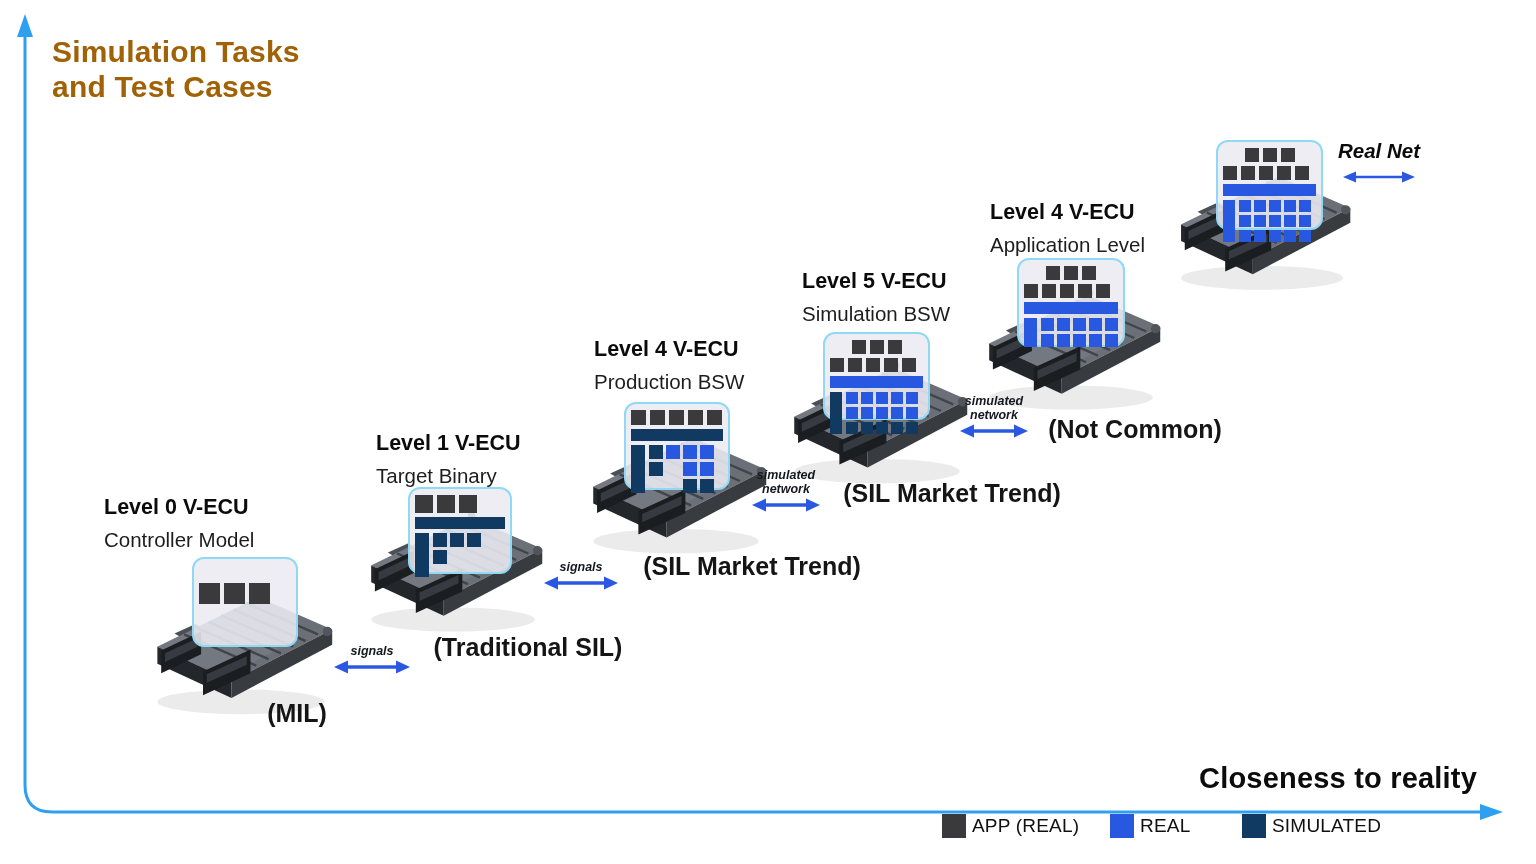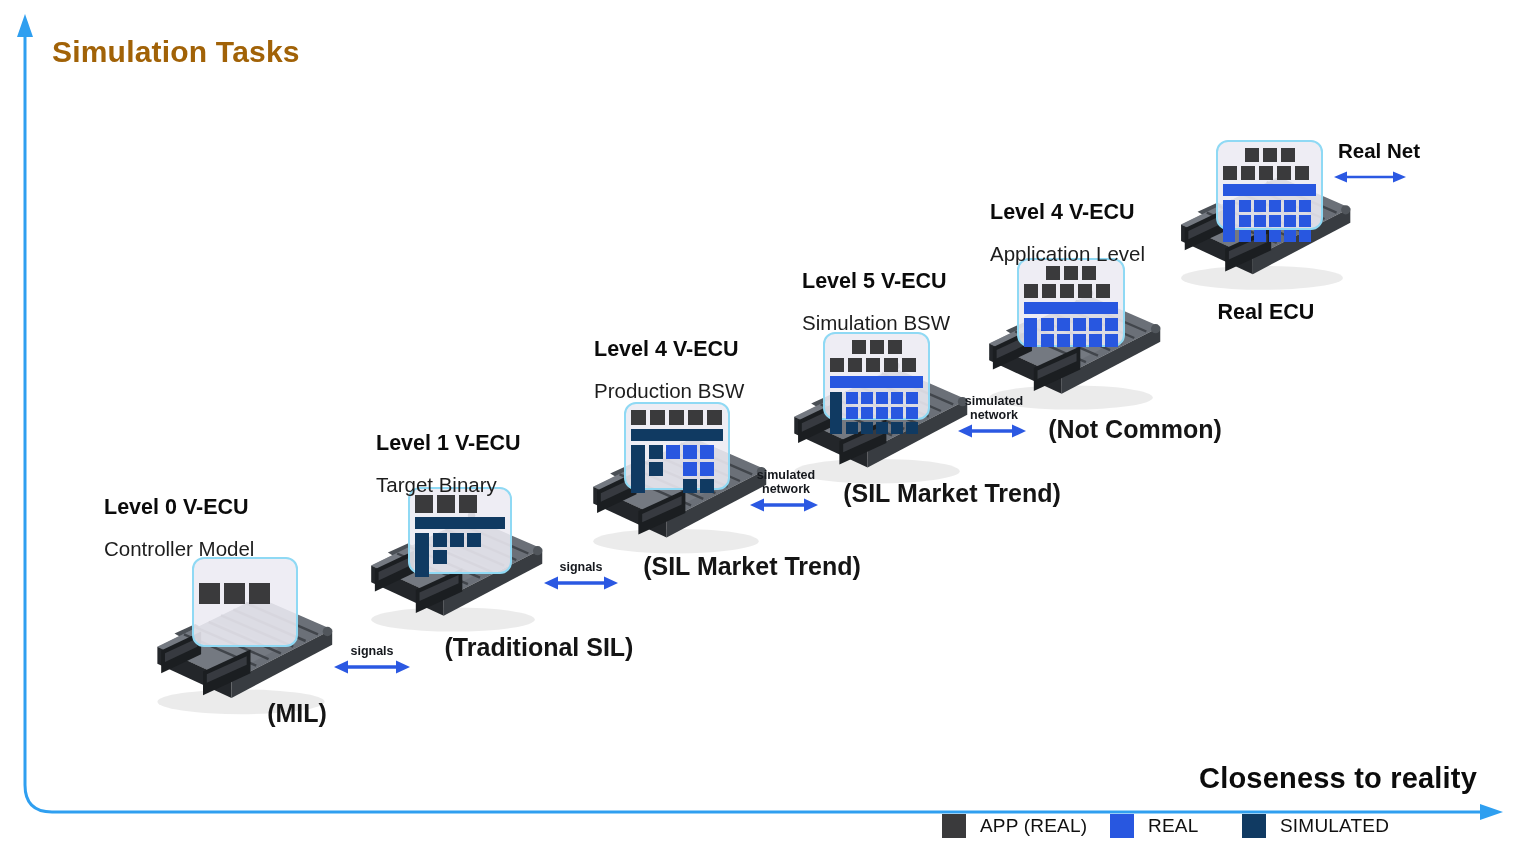--- a/index.html
+++ b/index.html
@@ -12,29 +12,29 @@
   .axis-line{stroke:var(--axis);stroke-width:3;fill:none;}
   .axis-head{fill:var(--axis);}
 
   
   #page-title{left:52px;top:34px;font-size:30px;font-weight:800;line-height:1.18;color:#a16207;letter-spacing:.2px;}
   #x-axis-label{right:59px;top:762px;font-size:29px;font-weight:800;color:#0c0c0c;letter-spacing:.2px;}
 
   
   .station-title{z-index:4;line-height:1.2;}
   .station-title .t1{font-size:21.5px;font-weight:800;color:#0b0b0b;}
-  .station-title .t2{font-size:20.5px;font-weight:400;color:#1d1d1d;margin-top:16px;}
+  .station-title .t2{font-size:20.5px;font-weight:400;color:#1d1d1d;margin-top:7px;}
   #t0{left:104px;top:495px;} #t1{left:376px;top:431px;} #t2{left:594px;top:337px;}
   #t3{left:802px;top:269px;} #t4{left:990px;top:200px;}
   #t5{left:1156px;top:300px;width:220px;text-align:center;}
   #t5 .t2{font-size:20.5px;}
 
   .tag{z-index:4;text-align:center;font-size:25px;font-weight:700;color:#151515;}
   #tag0{left:197px;top:699px;width:200px;}
-  #tag1{left:409px;top:633px;width:260px;}
+  #tag1{left:398px;top:633px;width:260px;}
   #tag2{left:612px;top:552px;width:280px;}
   #tag3{left:812px;top:479px;width:280px;}
   #tag4{left:1015px;top:415px;width:240px;}
 
   
   .ecu{z-index:1;}
   #ecu0{left:146px;top:556px;width:190px;height:170px;}
   #ecu1{left:360px;top:478px;width:186px;height:164px;}
   #ecu2{left:582px;top:398px;width:188px;height:166px;}
   #ecu3{left:783px;top:328px;width:188px;height:166px;}
@@ -57,34 +57,34 @@
   .c-hbar{height:12px;margin:1px 0 4px 0;}
   .c-lower{display:flex;gap:4px;align-items:stretch;}
   .c-vbar{width:var(--cell,12px);flex:0 0 auto;}
   .c-grid{display:flex;flex-direction:column;gap:3px;}
   .c-grow{display:flex;gap:3px;}
   .c-cell{width:var(--cell,12px);height:var(--cell,12px);flex:0 0 auto;}
   .c-app{background:var(--app);} .c-real{background:var(--real);}
   .c-sim{background:var(--sim);} .c-empty{visibility:hidden;}
 
   
-  .conn{z-index:2;display:flex;flex-direction:column;gap:1px;}
+  .conn{z-index:2;display:flex;flex-direction:column;align-items:center;gap:1px;font-style:italic;}
   .conn-label{font-size:12.5px;font-weight:600;color:#15181d;line-height:1.12;text-align:center;}
   .conn svg{display:block;}
   .conn-line{stroke:var(--arrow);stroke-width:3.4;}
   .conn-head{fill:var(--arrow);}
   #conn1{left:334px;top:644px;width:76px;}
   #conn2{left:544px;top:560px;width:74px;}
   #conn3{left:750px;top:468px;width:72px;}
   #conn4{left:958px;top:394px;width:72px;}
   #conn5{left:1334px;top:140px;width:90px;gap:7px;}
   #conn5 .conn-label{font-size:20.5px;font-weight:800;color:#0b0b0b;}
 
   
-  .legend-item{z-index:4;display:flex;align-items:center;gap:14px;top:814px;}
+  .legend-item{z-index:4;display:flex;align-items:center;gap:6px;top:814px;}
   .legend-swatch{width:24px;height:24px;flex:0 0 auto;}
   .legend-label{font-size:19px;font-weight:500;color:#101010;letter-spacing:.2px;}
   #leg0{left:942px;} #leg1{left:1110px;} #leg2{left:1242px;}
 </style>
 </head>
 <body>
 
 <svg width="0" height="0" style="position:absolute" aria-hidden="true">
   <defs>
     <symbol id="ecu-shape" viewBox="0 0 200 172">
@@ -113,20 +113,21 @@
 </svg>
 
 <svg id="axis-svg">
   <path class="axis-line" d="M25,32 L25,785 Q25,812 52,812 L1482,812"></path>
   <polygon class="axis-head" points="25,14 17,37 33,37"></polygon>
   <polygon class="axis-head" points="1503,812 1480,804 1480,820"></polygon>
 </svg>
 
 <div class="abs" id="page-title">
   <div>Simulation Tasks</div>
+  <div>and Test Cases</div>
 </div>
 <div class="abs" id="x-axis-label">Closeness to reality</div>
 
 <div class="abs station-title" id="t0">
   <div class="t1">Level 0 V-ECU</div>
   <div class="t2">Controller Model</div>
 </div>
 <div class="abs station-title" id="t1">
   <div class="t1">Level 1 V-ECU</div>
   <div class="t2">Target Binary</div>
@@ -137,21 +138,20 @@
 </div>
 <div class="abs station-title" id="t3">
   <div class="t1">Level 5 V-ECU</div>
   <div class="t2">Simulation BSW</div>
 </div>
 <div class="abs station-title" id="t4">
   <div class="t1">Level 4 V-ECU</div>
   <div class="t2">Application Level</div>
 </div>
 <div class="abs station-title" id="t5">
-  <div class="t1">Real ECU</div>
 </div>
 
 <div class="abs tag" id="tag0">(MIL)</div>
 <div class="abs tag" id="tag1">(Traditional SIL)</div>
 <div class="abs tag" id="tag2">(SIL Market Trend)</div>
 <div class="abs tag" id="tag3">(SIL Market Trend)</div>
 <div class="abs tag" id="tag4">(Not Common)</div>
 
 <svg class="abs ecu" id="ecu0">
     <use href="#ecu-shape"></use>

